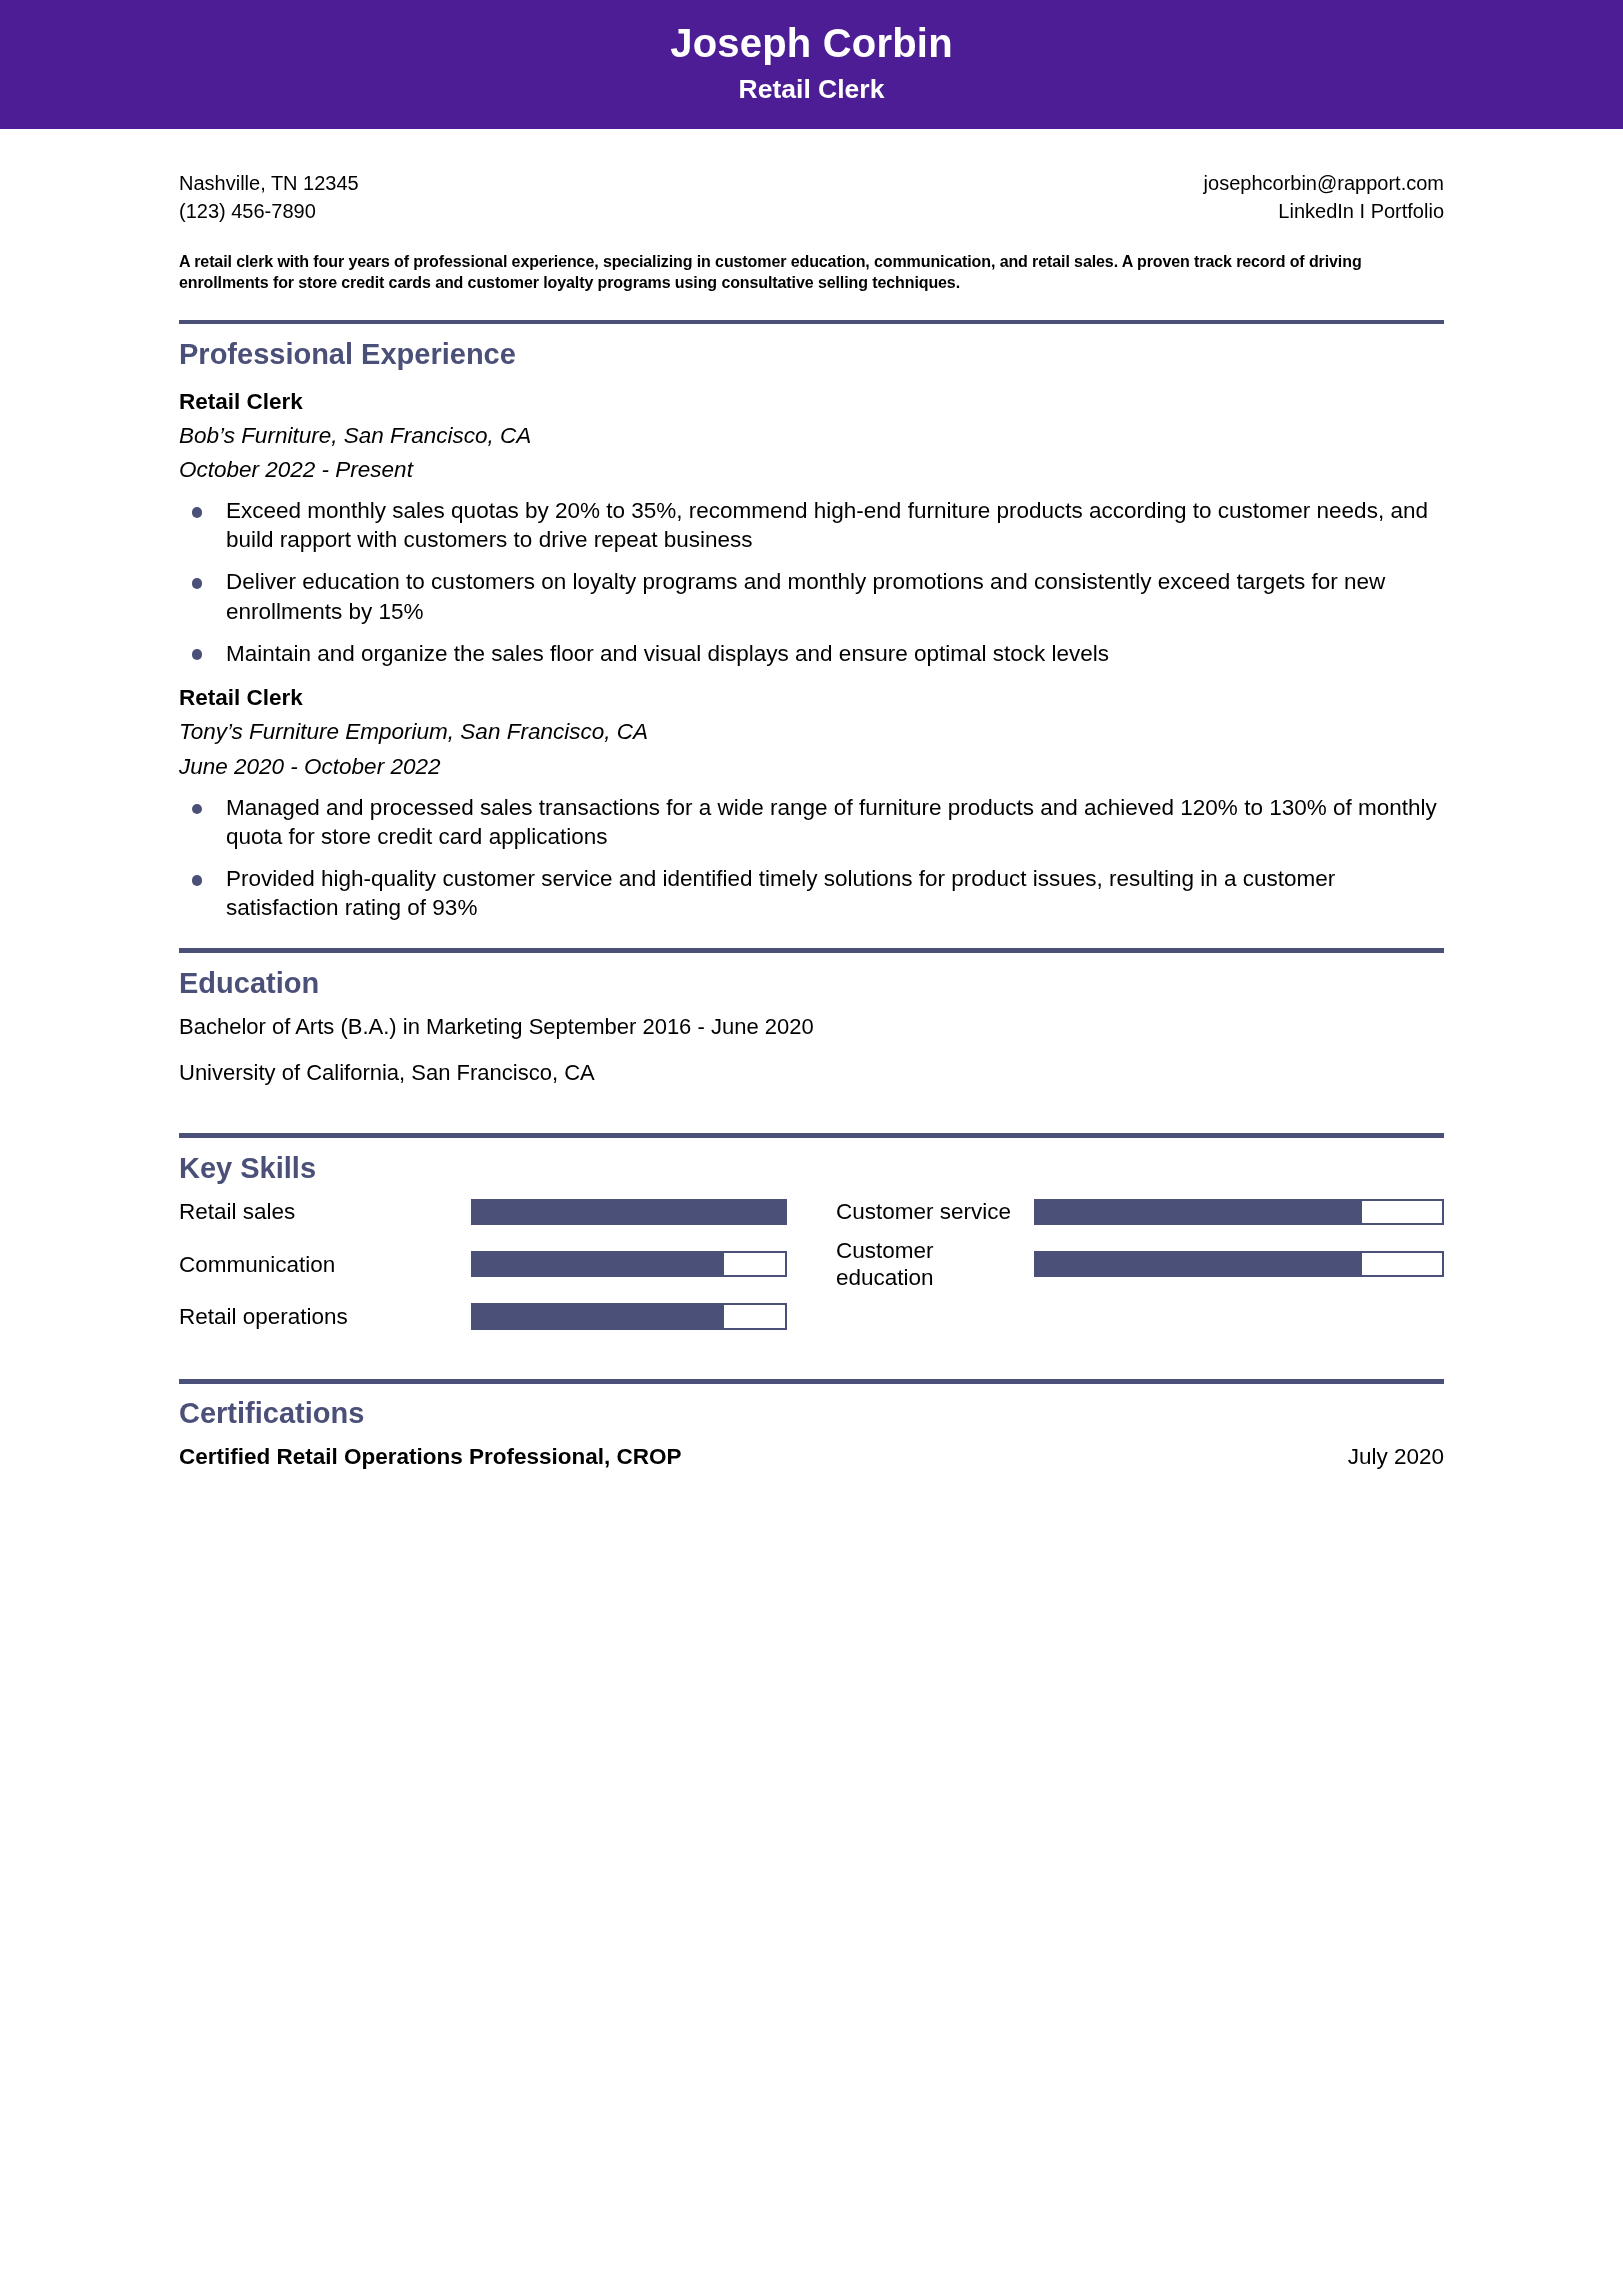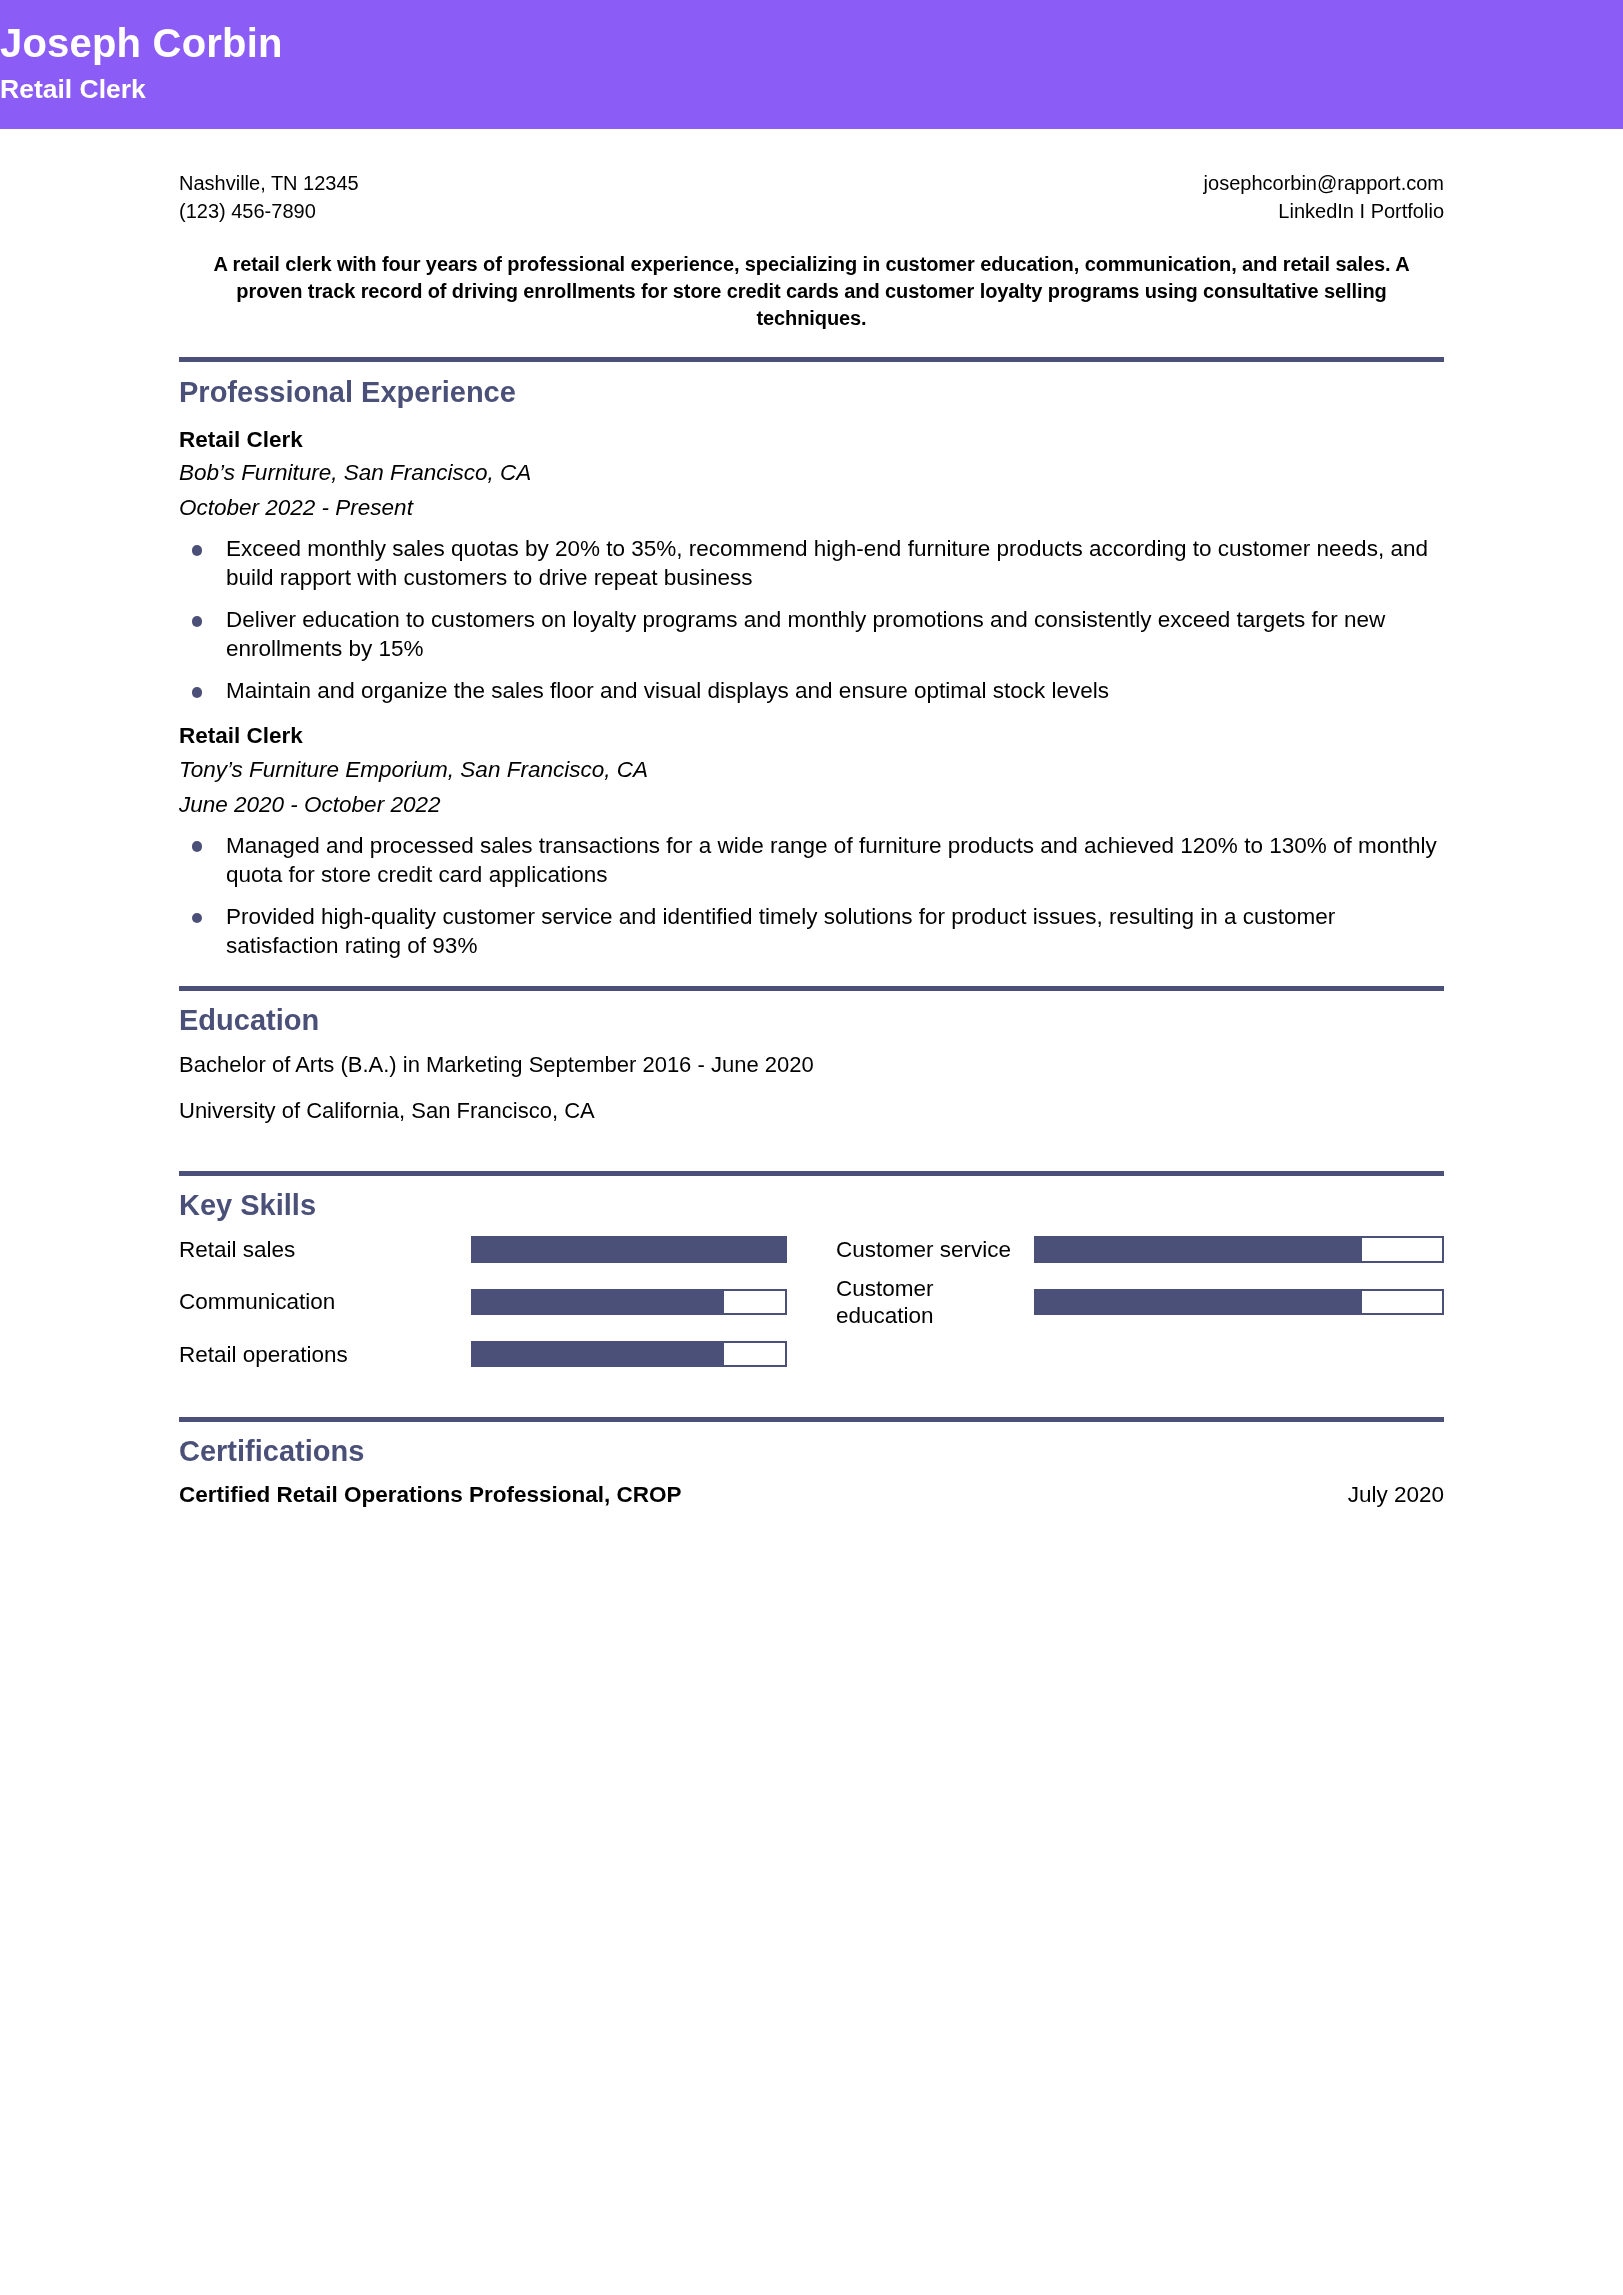--- a/index.html
+++ b/index.html
@@ -18,23 +18,23 @@
   .page {
     position: relative;
     width: 1623px;
     height: 2296px;
     background: #ffffff;
     box-sizing: border-box;
   }
 
   
   .header-band {
-    background: #8b5cf6;
+    background: #4c1d95;
     padding: 21.6px 0 25.5px 0;
-    text-align: left;
+    text-align: center;
   }
   .header-name {
     color: #ffffff;
     font-size: 40px;
     font-weight: bold;
     line-height: 1.08;
     letter-spacing: 0.2px;
   }
   .header-title {
     color: #ffffff;
@@ -62,25 +62,24 @@
     margin-top: 12px;
   }
   .contact-right {
     text-align: right;
   }
   .contact-line { display: block; white-space: nowrap; }
 
   
   .summary {
     margin-top: 25.5px;
-    font-size: 20px;
+    font-size: 16px;
     font-weight: bold;
     line-height: 1.35;
     letter-spacing: -0.1px;
-    text-align: center;
   }
 
   
   .section { margin-top: 25.5px; }
   .rule {
     height: 4.9px;
     background: #4b5079;
     width: 100%;
   }
   .section-title {

